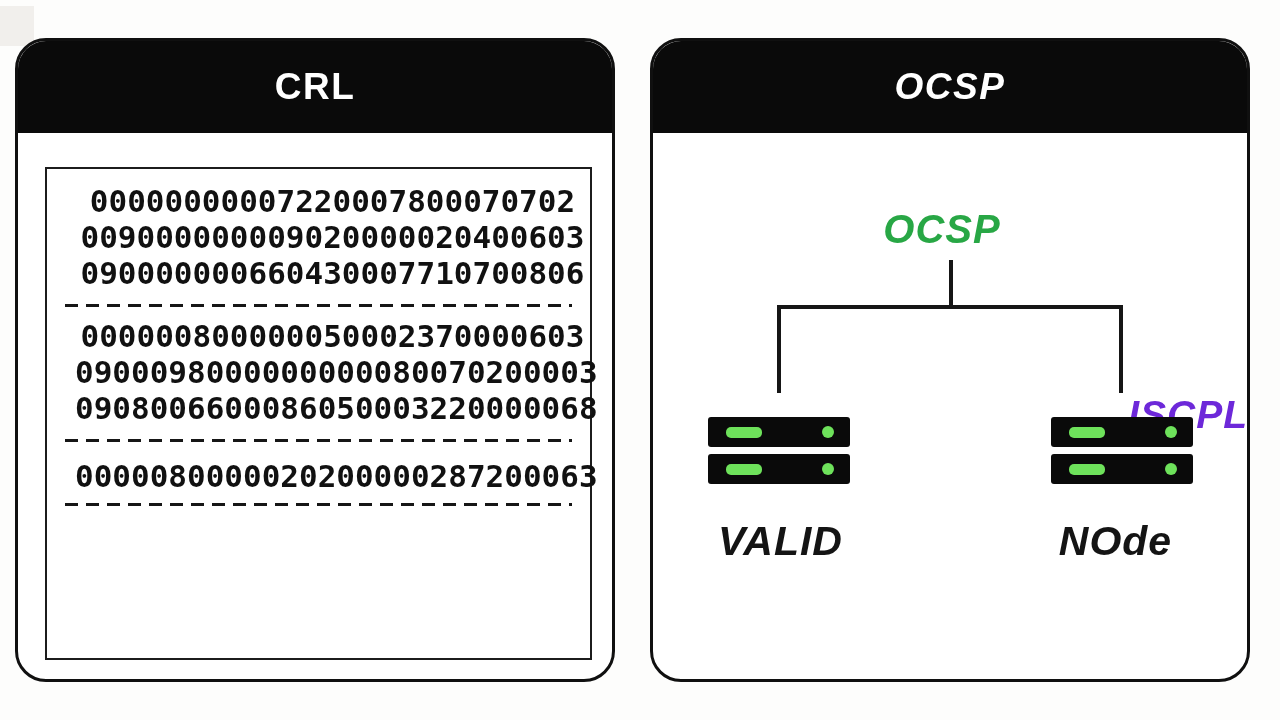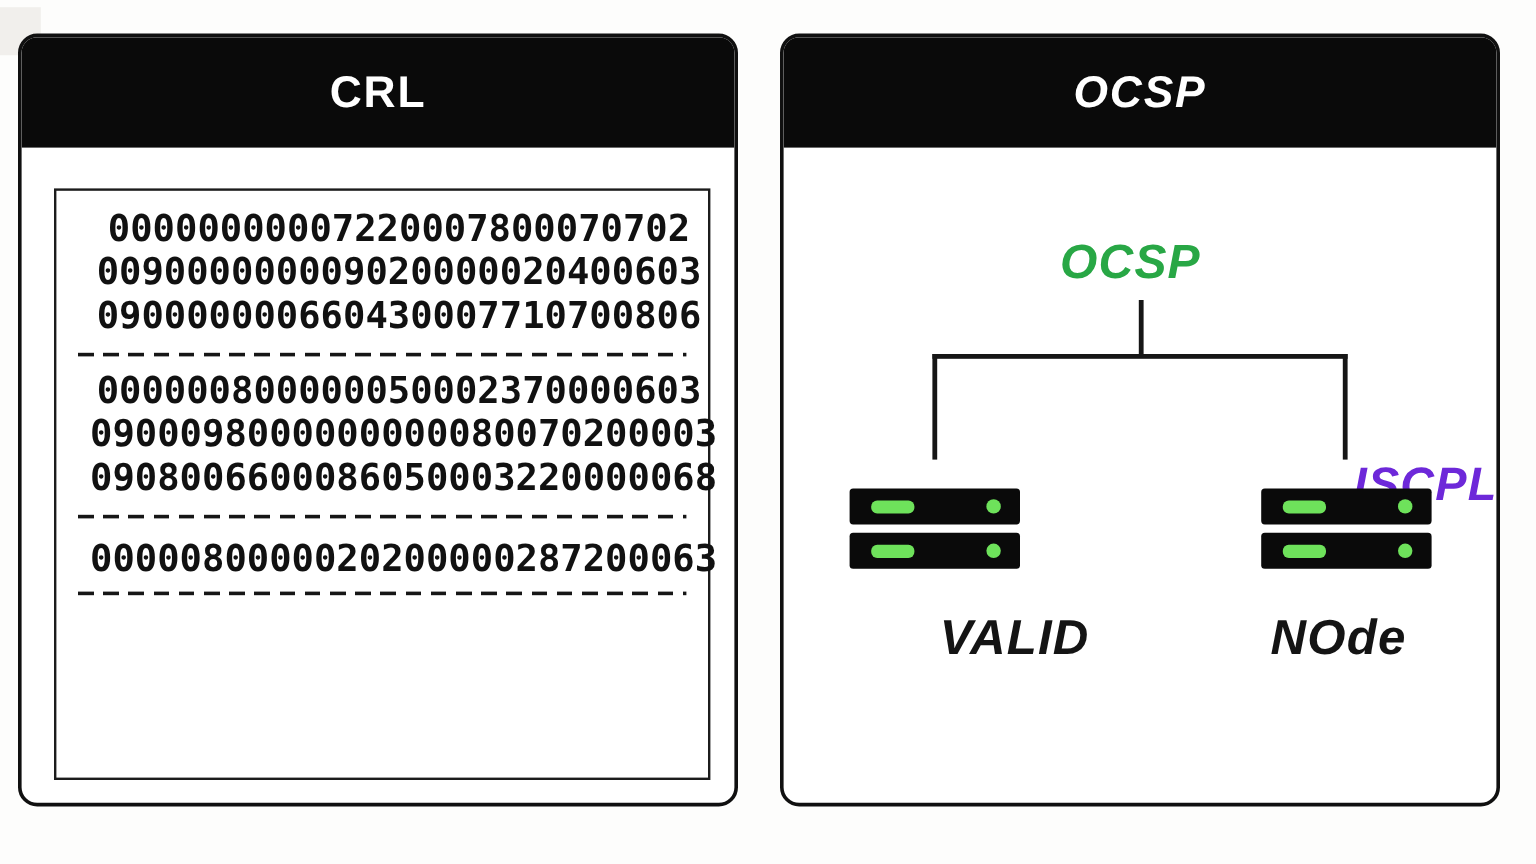--- a/index.html
+++ b/index.html
@@ -9,22 +9,22 @@
     font-family:"Liberation Sans", sans-serif;
     position:relative;
     overflow:hidden;
   }
   .canvas { position:absolute; inset:0; width:1280px; height:720px; }
   .corner-artifact {
     position:absolute; left:0; top:6px; width:34px; height:40px;
     background:#f1efec;
   }
   .panel {
-    position:absolute; top:28px; width:594px; height:638px;
-    background:#ffffff; border:3px solid #101010; border-radius:16px;
+    position:absolute; top:38px; width:594px; height:638px;
+    background:#ffffff; border:3px solid #101010; border-radius:31px;
     overflow:hidden;
   }
   .panel.left  { left:15px; }
   .panel.right { left:650px;font-style:italic; }
   .panel-header {
     height:92px; background:#0a0a0a;
     display:flex; align-items:center; justify-content:center;
     color:#ffffff; font-weight:bold; font-size:37px; letter-spacing:1.5px;
   }
   
@@ -68,21 +68,21 @@
     display:flex; align-items:center; justify-content:space-between;
     padding:0 16px 0 18px;
   }
   .led-pill { width:36px; height:11px; background:#6ee25b; border-radius:5px; }
   .led-dot  { width:12px; height:12px; background:#6ee25b; border-radius:50%; }
   .node-label {
     position:absolute; top:477px;
     font-weight:bold; font-size:41px; color:#141414; letter-spacing:1px;
     text-align:center;
   }
-  .node-label.l { left:0;    width:255px;text-align:right; }
+  .node-label.l { left:0;    width:255px; }
   .node-label.r { left:330px; width:265px; }
 </style>
 </head>
 <body>
 
 <div class="canvas">
   <div class="corner-artifact"></div>
 
   <div class="panel left">
     <div class="panel-header">

